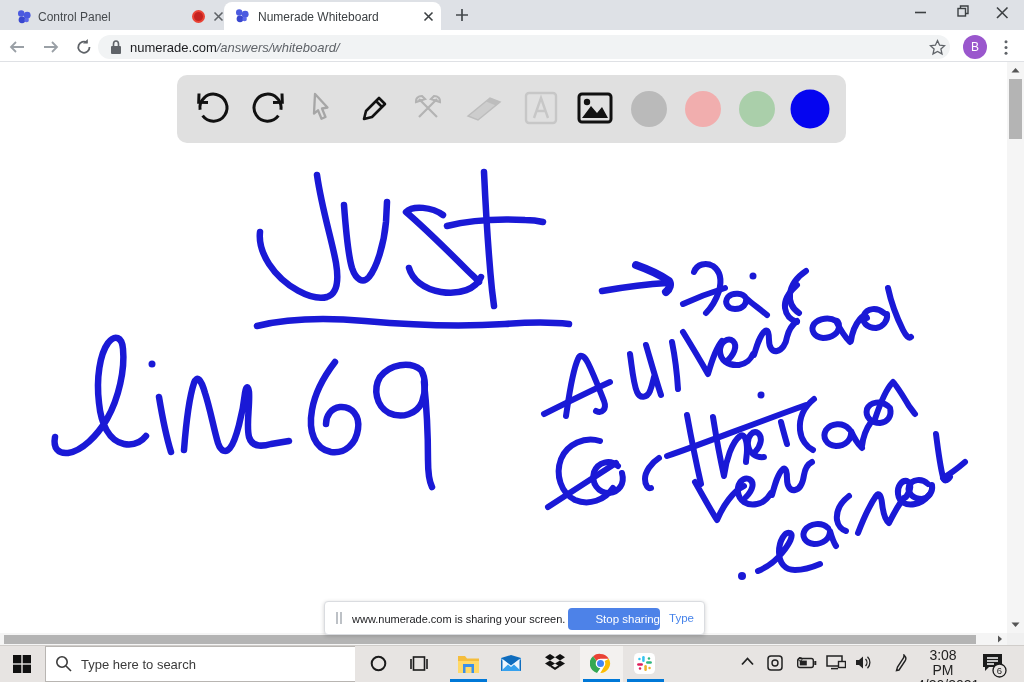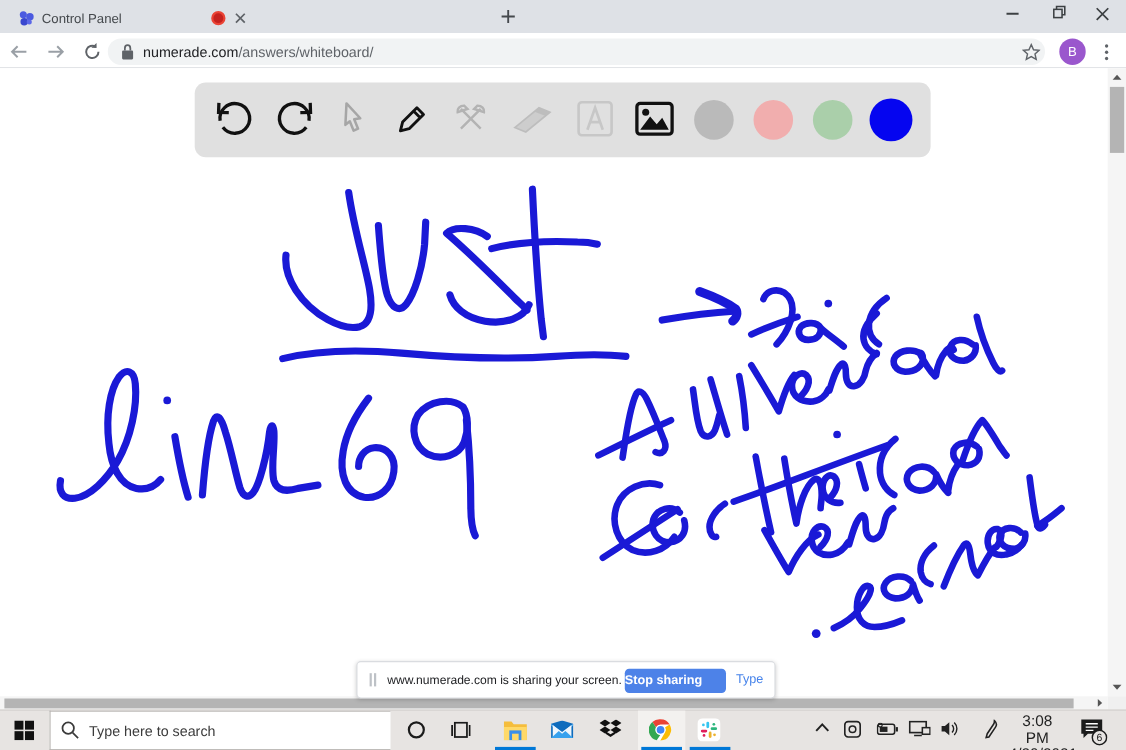--- a/index.html
+++ b/index.html
@@ -13,35 +13,35 @@
   .tab2 .ttext { position:absolute; left:34px; top:8px; font-size:12px; color:#3c4043; }
   .reddot { position:absolute; left:184px; top:8px; width:13px; height:13px; border-radius:50%; background:#c5221f; border:2.5px solid #ea4335; }
   .tabx { position:absolute; top:7px; width:15px; height:15px; color:#5f6368; font-size:14px; line-height:15px; text-align:center; }
   .newtab { position:absolute; left:452px; top:5px; width:20px; height:20px; color:#45494d; font-size:18px; line-height:20px; text-align:center; font-weight:400; }
   
   .winctl { position:absolute; top:0; height:30px; }
   
   #navbar { position:absolute; left:0; top:30px; width:1024px; height:32px; background:#fff; border-bottom:1px solid #dfe1e5; }
   #omnibox { position:absolute; left:98px; top:35px; width:852px; height:24px; border-radius:12px; background:#f1f3f4; }
   #urltext { position:absolute; left:32px; top:5px; font-size:13px; color:#202124; white-space:nowrap; }
-  #urltext .path { color:#5f6368; }
+  #urltext .path { color:#5f6368;font-style:italic; }
   #avatar { position:absolute; left:963px; top:35px; width:24px; height:24px; border-radius:50%; background:#9a57cd; color:#fff; font-size:12px; text-align:center; line-height:24px; }
   
   #page { position:absolute; left:0; top:62px; width:1024px; height:583px; background:#fff; overflow:hidden; }
   #wbtoolbar { position:absolute; left:177px; top:13px; width:669px; height:68px; background:#e0e0e0; border-radius:10px; }
   
   #vscroll { position:absolute; left:1007px; top:62px; width:17px; height:571px; background:#f5f5f5; }
   #vthumb { position:absolute; left:1009px; top:79px; width:13px; height:60px; background:#b4b4b4; }
   #hscroll { position:absolute; left:0; top:633px; width:1007px; height:12px; background:#f5f5f5; }
   #hthumb { position:absolute; left:4px; top:635px; width:972px; height:9px; background:#b4b4b4; }
   
   #sharebar { position:absolute; left:324px; top:601px; width:381px; height:34px; background:#fff; border:1px solid #dadce0; border-radius:4px; box-shadow:0 1px 4px rgba(0,0,0,.18); }
   #sharebar .pause { position:absolute; left:10px; top:9px; color:#bdc1c6; font-size:12px; letter-spacing:1px; }
   #sharebar .msg { position:absolute; left:27px; top:10.5px; font-size:11px; color:#202124; }
-  #stopbtn { position:absolute; left:243px; top:6px; width:92px; height:22px; background:#4d82e8; border-radius:4px; color:#fff; font-size:11.5px; font-weight:bold; text-align:left; line-height:22px; }
+  #stopbtn { position:absolute; left:243px; top:6px; width:92px; height:22px; background:#4d82e8; border-radius:4px; color:#fff; font-size:11.5px; font-weight:normal; text-align:right; line-height:22px; }
   #hidelnk { position:absolute; left:344px; top:10px; font-size:11.5px; color:#4683ea; }
   
   #taskbar { position:absolute; left:0; top:645px; width:1024px; height:37px; background:#e7e4e2; border-top:1px solid #d0cdca; }
   #searchbox { position:absolute; left:45px; top:646px; width:310px; height:36px; background:#fff; border:1px solid #b8b5b2; border-right:none; }
   #searchbox span { position:absolute; left:35px; top:10px; font-size:13px; color:#3b3b3b;text-align:right; }
   .tbtime { position:absolute; left:917px; top:648px; width:52px; text-align:center; font-size:14px; color:#222; line-height:15px; }
   .underline-ind { position:absolute; top:679px; height:3px; background:#0078d7; }
   .chromehl { position:absolute; left:580px; top:646px; width:43px; height:36px; background:#f3f1ef; }
 </style>
 </head>
@@ -54,20 +54,32 @@
       <circle cx="10.2" cy="6.2" r="3.4" fill="#4b5ae0"></circle>
       <circle cx="5" cy="10.8" r="3.4" fill="#3947cf"></circle>
       <circle cx="9.6" cy="11" r="2.3" fill="#5b67e8"></circle>
     </svg>
     <span class="ttext">Control Panel</span>
     <div class="reddot"></div>
     <svg class="tabx" style="left:203px" width="15" height="15" viewBox="0 0 15 15">
         <path d="M3.5 3.5 L11.5 11.5 M11.5 3.5 L3.5 11.5" stroke="#5f6368" stroke-width="1.6"></path>
       </svg>
   </div>
+  <div class="tab2">
+    <svg class="abs" style="left:11px;top:6px" width="15" height="15" viewBox="0 0 15 15">
+      <circle cx="4.2" cy="4.5" r="3.2" fill="#4b5ae0"></circle>
+      <circle cx="10.2" cy="6.2" r="3.4" fill="#4b5ae0"></circle>
+      <circle cx="5" cy="10.8" r="3.4" fill="#3947cf"></circle>
+      <circle cx="9.6" cy="11" r="2.3" fill="#5b67e8"></circle>
+    </svg>
+    <span class="ttext">Numerade Whiteboard</span>
+    <svg class="tabx" style="left:197px" width="15" height="15" viewBox="0 0 15 15">
+        <path d="M3.5 3.5 L11.5 11.5 M11.5 3.5 L3.5 11.5" stroke="#3c4043" stroke-width="1.6"></path>
+      </svg>
+  </div>
   <svg class="newtab" width="20" height="20" viewBox="0 0 20 20">
       <path d="M10 4 L10 16 M4 10 L16 10" stroke="#45494d" stroke-width="1.7"></path>
     </svg>
 
   <svg class="winctl" style="left:905px" width="119" height="30" viewBox="0 0 119 30">
     <path d="M10 12.5 H21" stroke="#3c4043" stroke-width="1.6"></path>
     <rect x="53" y="8.5" width="7.5" height="7.5" fill="none" stroke="#3c4043" stroke-width="1.4"></rect>
     <path d="M55.5 8.5 V6 H63 V13.5 H60.5" fill="none" stroke="#3c4043" stroke-width="1.4"></path>
     <path d="M92 7.5 L102.5 18 M102.5 7.5 L92 18" stroke="#3c4043" stroke-width="1.6"></path>
   </svg>

